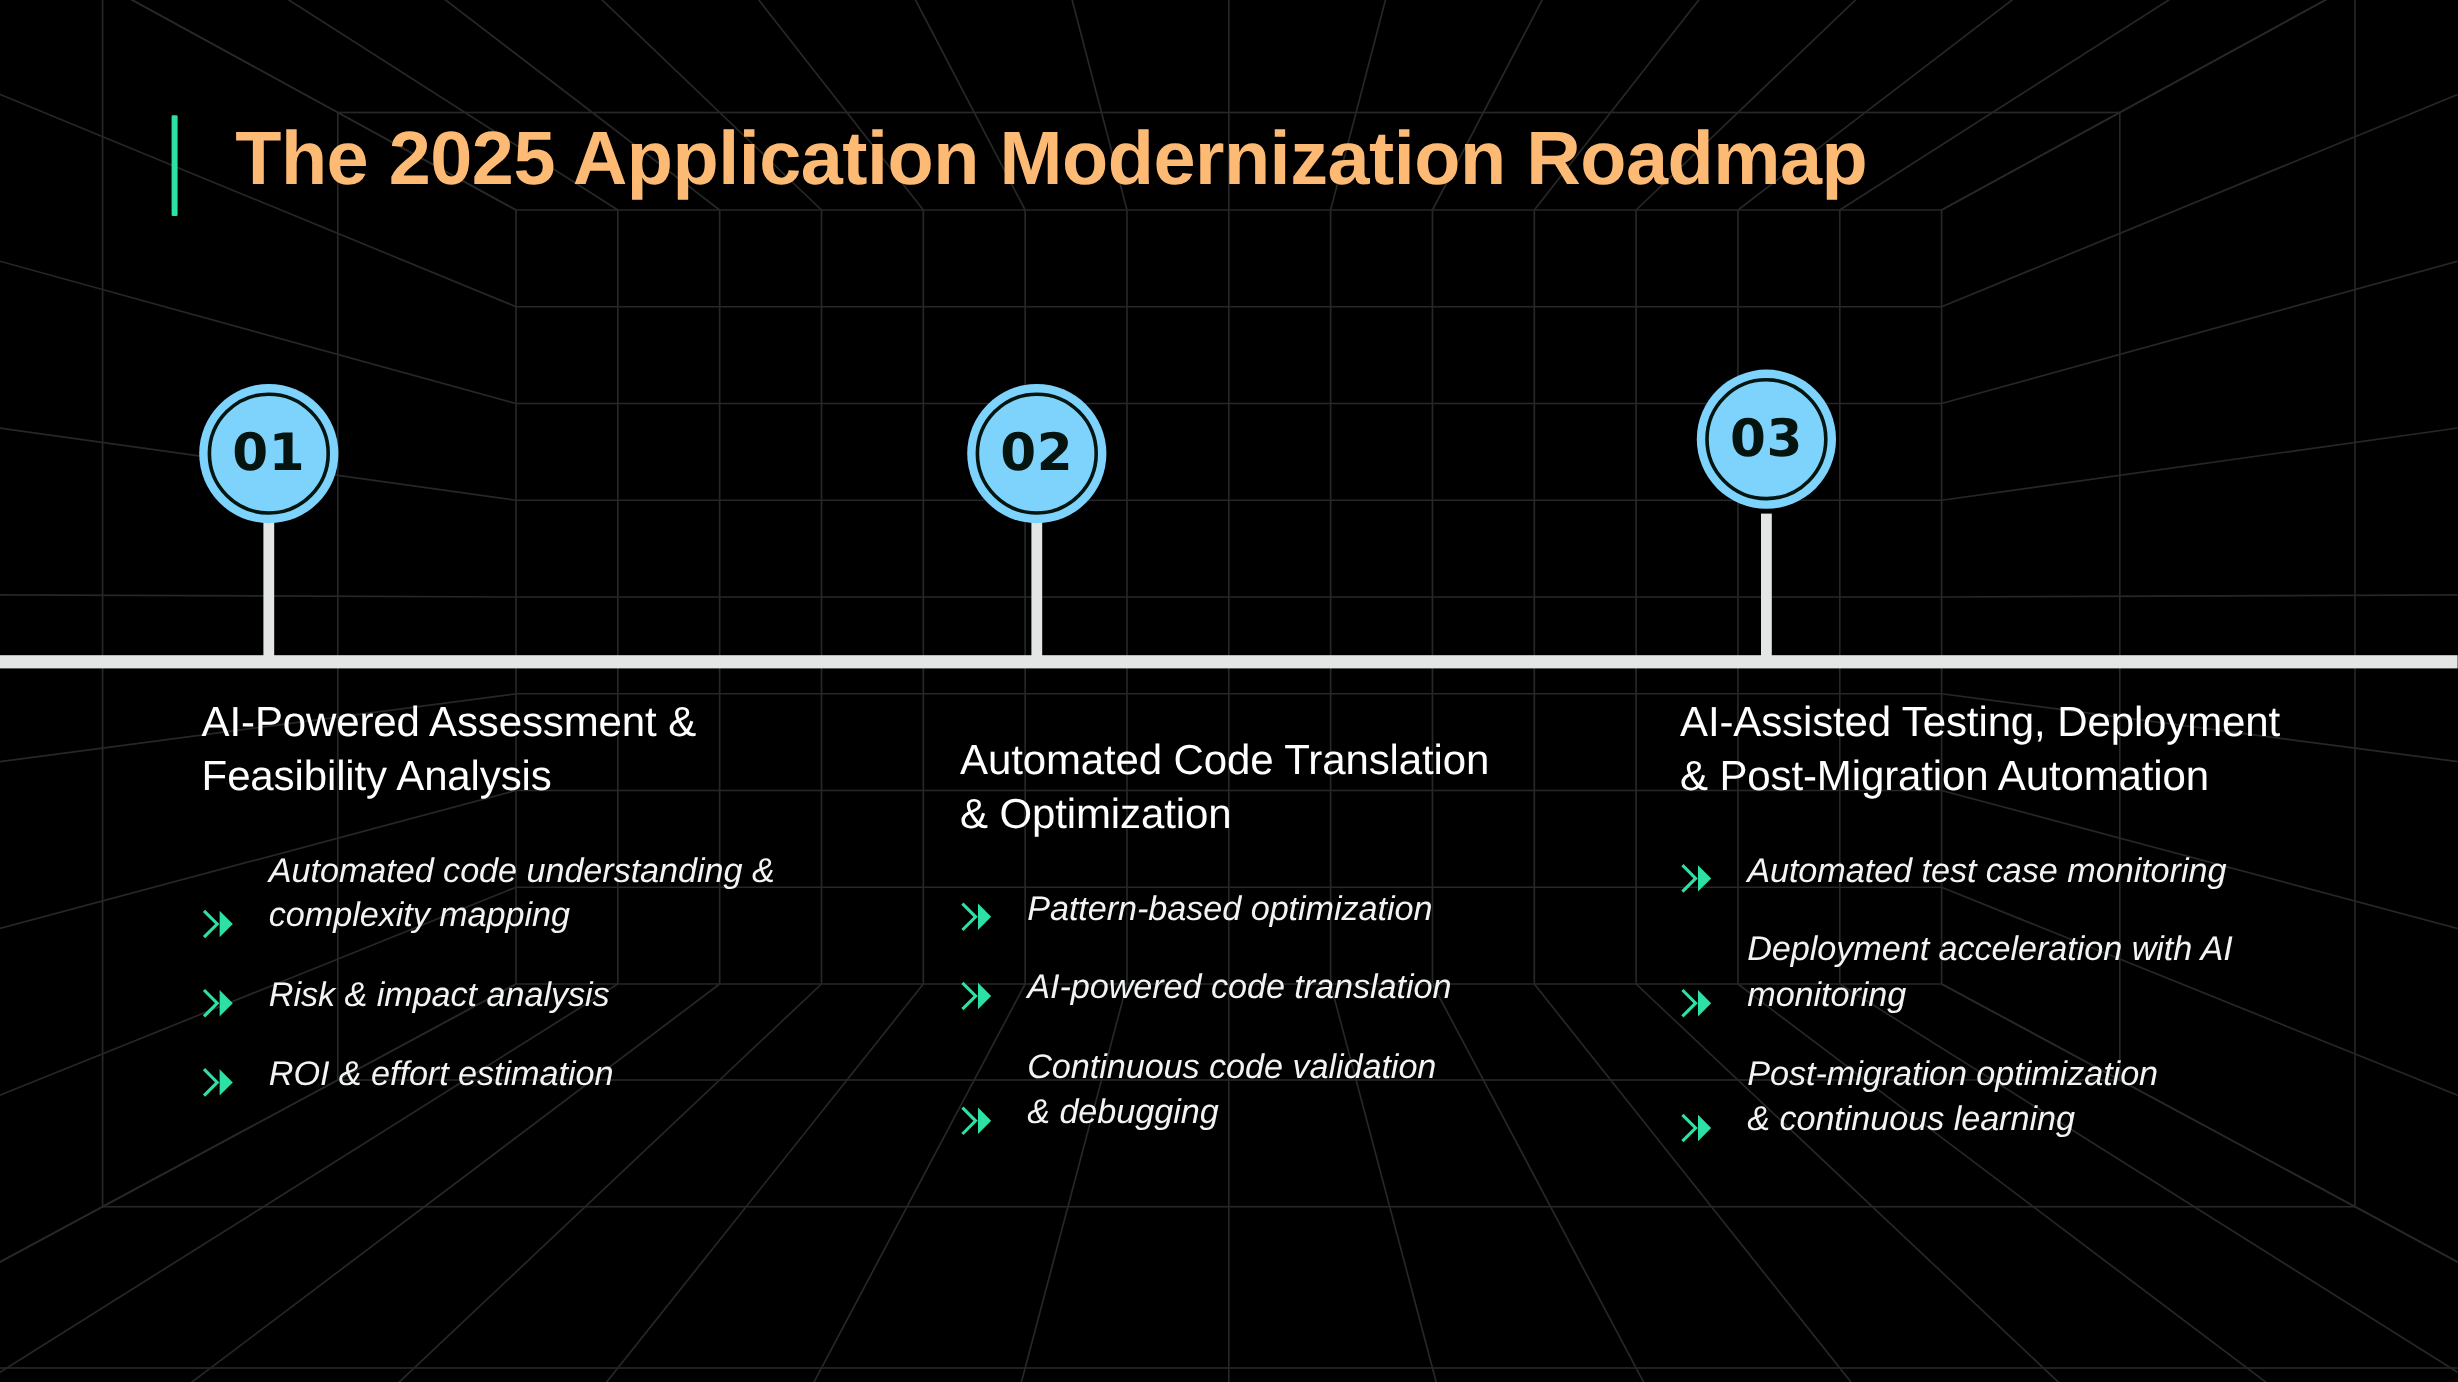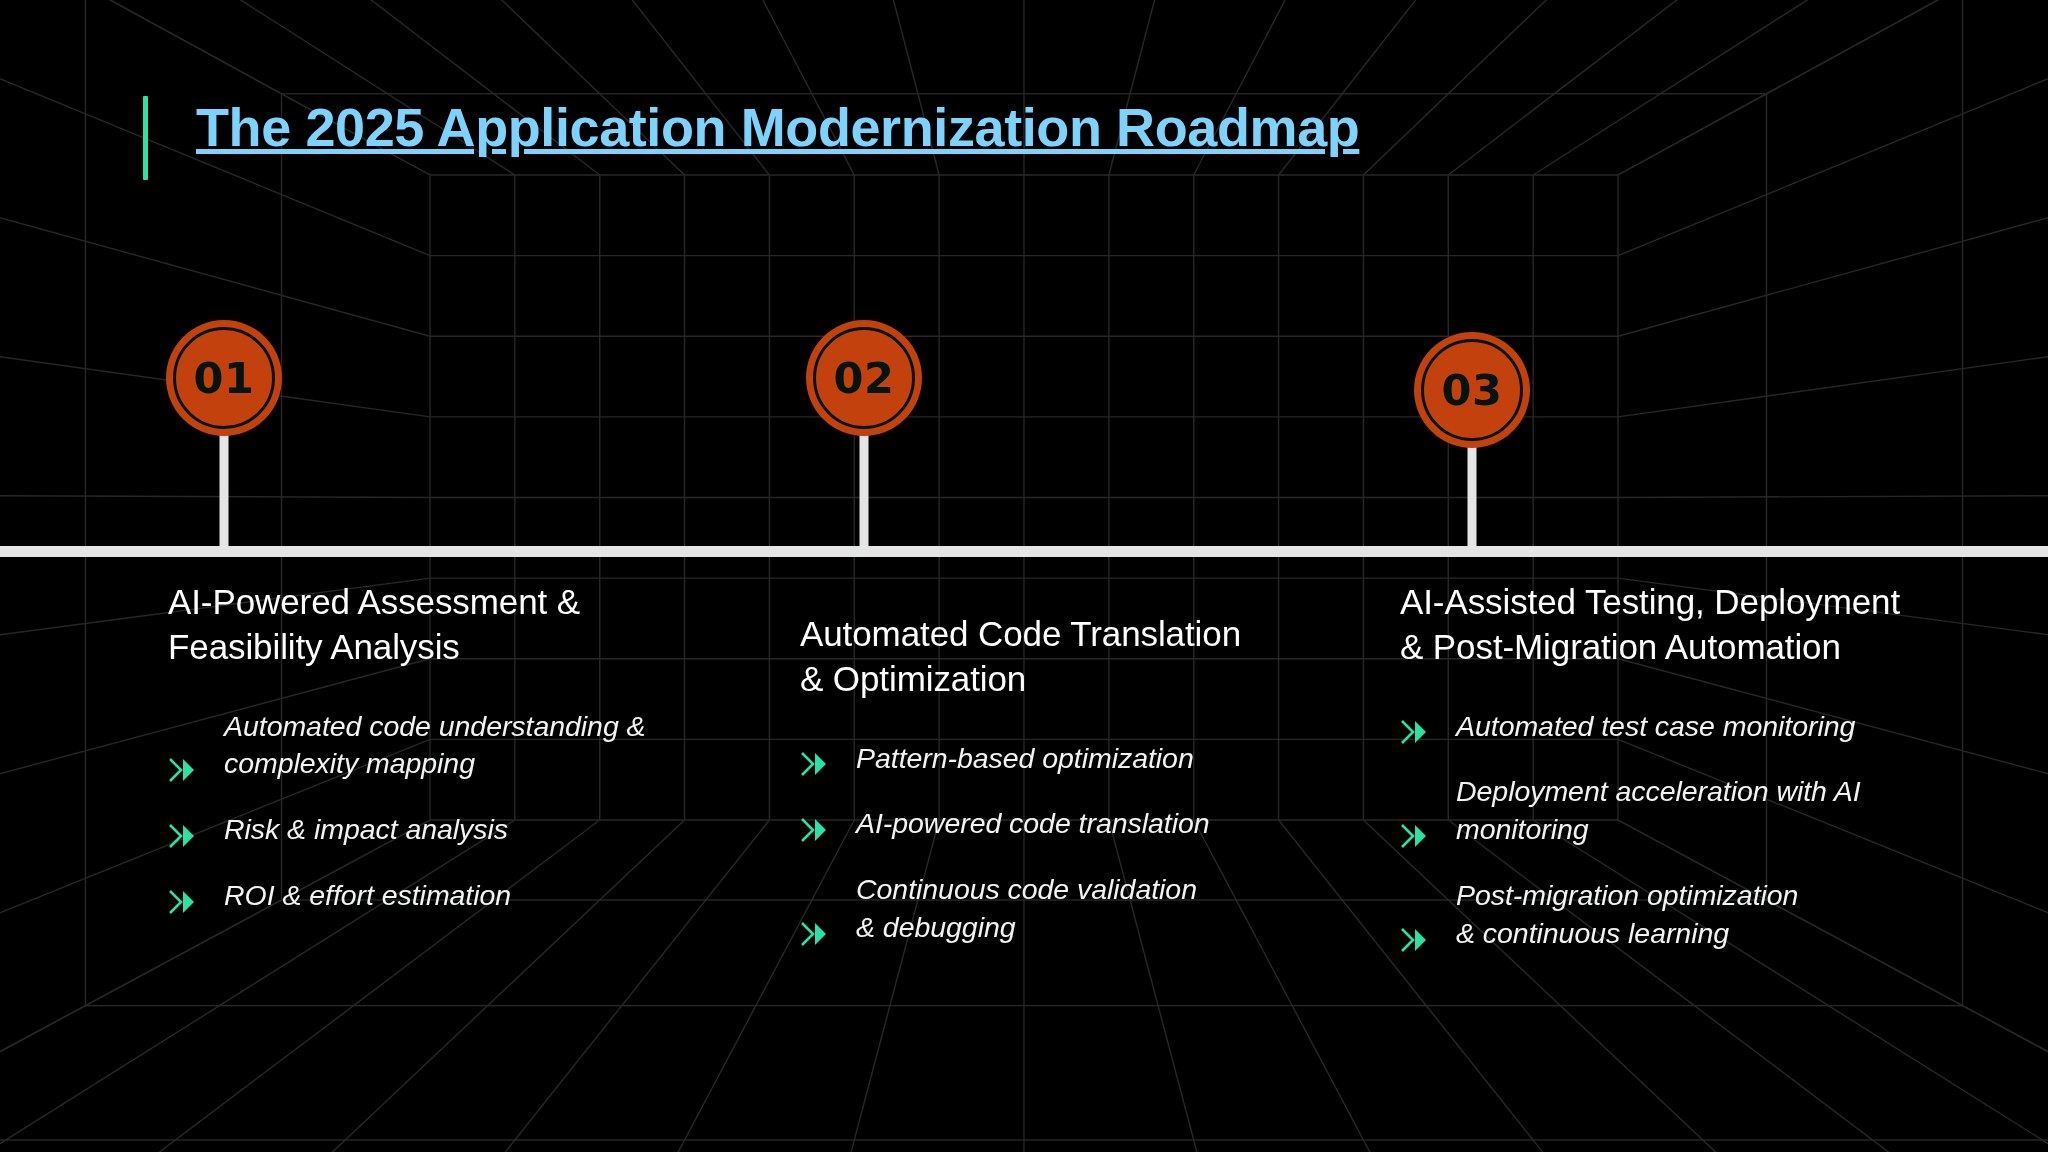--- a/index.html
+++ b/index.html
@@ -19,39 +19,39 @@
   .header {
     position:absolute; left:0; top:0; width:100%; height:230px; z-index:5;
     display:flex; align-items:center;
   }
   .accent-bar {
     position:absolute; left:143px; top:96px;
     width:5px; height:84px; background:#2DE0A5; border-radius:1px;
   }
   .page-title {
     position:absolute; left:196px; top:96px;
-    font-size:54px; font-weight:700; letter-spacing:-0.4px;
-    color:#7dd3fc; line-height:1.15; white-space:nowrap;text-decoration:underline;
+    font-size:63px; font-weight:700; letter-spacing:-0.4px;
+    color:#fdba74; line-height:1.15; white-space:nowrap;
   }
 
   
   .timeline { position:absolute; left:0; top:0; width:100%; height:100%; z-index:4; }
   .divider {
     position:absolute; left:0; top:546px; width:2048px; height:11px;
     background:#E4E6E5;
   }
   .node { position:absolute; top:0; }
   .stem {
     position:absolute; width:9px; background:#E4E6E5;
     left:50%; transform:translateX(-50%);
   }
   .circle {
     position:absolute; left:50%; transform:translateX(-50%);
     width:116px; height:116px; border-radius:50%;
-    background:#c2410c;
+    background:#7dd3fc;
     display:flex; align-items:center; justify-content:center;
   }
   .circle::before {
     content:""; position:absolute; left:7px; top:7px; right:7px; bottom:7px;
     border-radius:50%; border:3px solid #04150F;
   }
   .circle span {
     position:relative; z-index:2;
     font-size:43px; font-weight:800; color:#05140E;
     letter-spacing:0.5px; font-family:"DejaVu Sans", sans-serif;
@@ -184,21 +184,21 @@
         </div>
       </div>
       <div class="node" style="left:806px;width:116px;">
         <div class="stem" style="top:428px;height:122px;"></div>
         <div class="circle" style="top:320px;">
           <span>02</span>
         </div>
       </div>
       <div class="node" style="left:1414px;width:116px;">
         <div class="stem" style="top:428px;height:122px;"></div>
-        <div class="circle" style="top:332px;">
+        <div class="circle" style="top:308px;">
           <span>03</span>
         </div>
       </div>
     </div>
 </div>
 
 <div class="columns">
   <div id="columns-host">
       <div class="col" style="left:168px;width:560px;">
         <div class="col-title">AI-Powered Assessment &amp;

